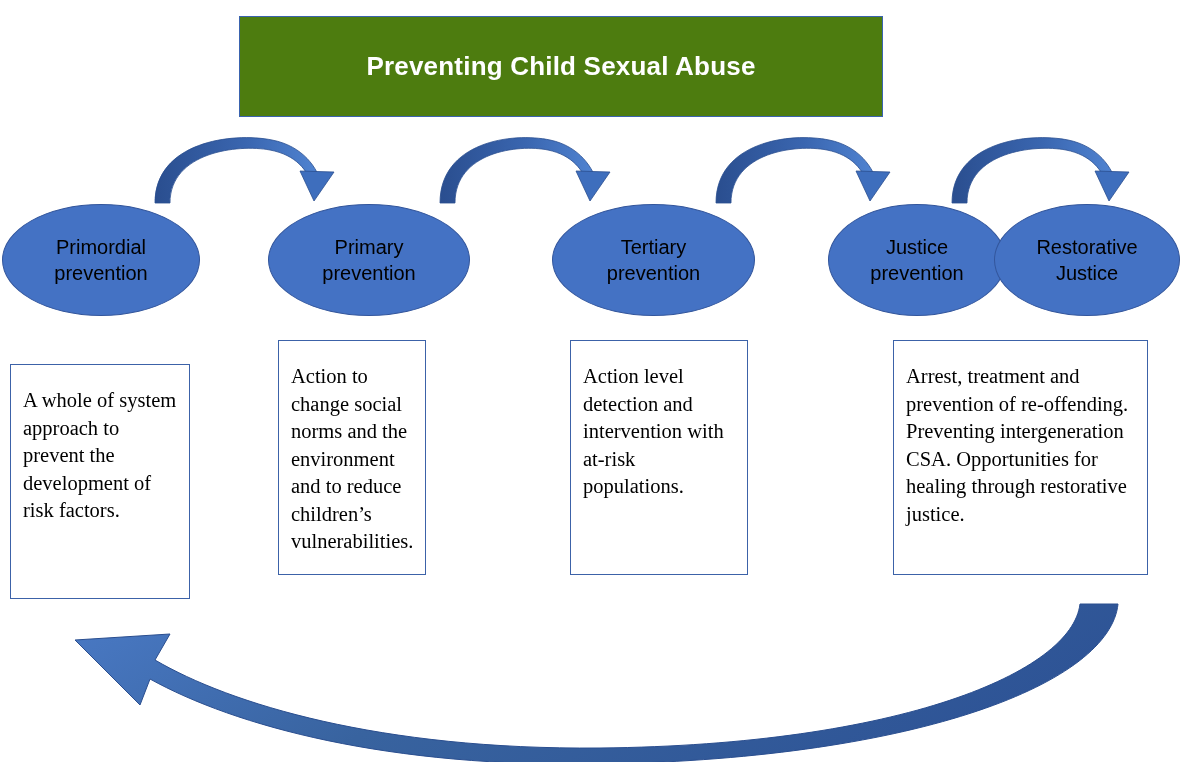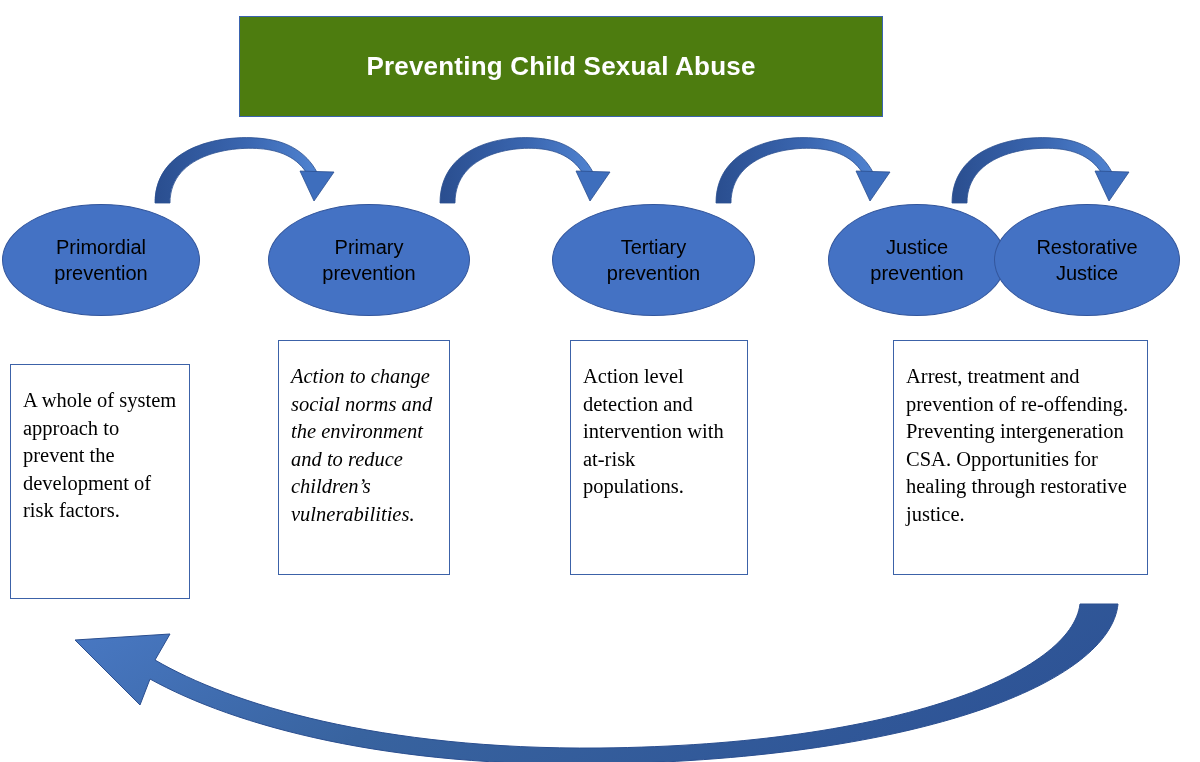--- a/index.html
+++ b/index.html
@@ -82,21 +82,21 @@
     top: 22px;
     right: 8px;
     color: #000000;
     font-family: "Liberation Serif", serif;
     font-size: 20.5px;
     line-height: 1.345;
     text-align: left;
   }
 
   #desc-box-1 { left: 10px;  top: 340px; width: 180px; height: 235px; margin-top: 24px; }
-  #desc-box-2 { left: 278px; top: 340px; width: 172px; height: 235px; font-style: italic; }
+  #desc-box-2 { left: 278px; top: 340px; width: 148px; height: 235px; }
   #desc-box-3 { left: 570px; top: 340px; width: 178px; height: 235px; }
   #desc-box-4 { left: 893px; top: 340px; width: 255px; height: 235px; }
 
   
   #arrow-layer {
     position: absolute;
     left: 0;
     top: 0;
     width: 1200px;
     height: 762px;

